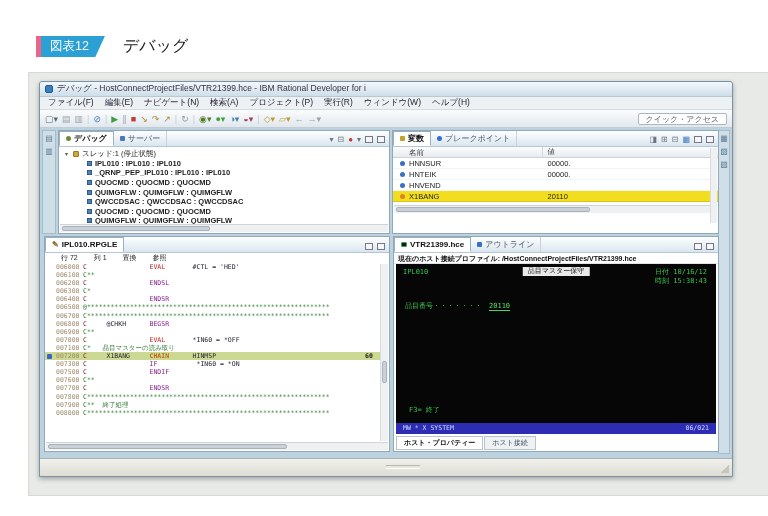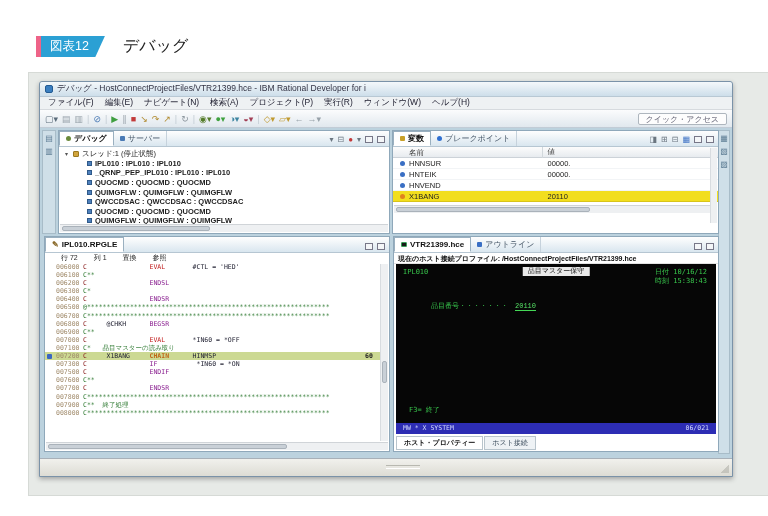--- a/index.html
+++ b/index.html
@@ -95,21 +95,21 @@
 
   
   .profile { height:11px; font-size:7px; font-weight:bold; padding:1px 4px; color:#111; background:#fff;
              border-bottom:1px solid #e2e2e2; white-space:nowrap; overflow:hidden; }
   .term { position:relative; margin:0 2px; height:170px; background:#060606;
           font:7px/9px "DejaVu Sans Mono", monospace; color:#38c54c; overflow:hidden; }
   .t-prog { position:absolute; left:7px; top:4px; }
   .t-title { position:absolute; left:50%; transform:translateX(-50%); top:3px; background:#e9e9e9; color:#0a0a0a; padding:0 5px; }
   .t-date { position:absolute; right:9px; top:4px; }
   .t-time { position:absolute; right:9px; top:13px; }
-  .t-prompt { position:absolute; left:35px; top:38px;font-family:Liberation Mono, monospace; }
+  .t-prompt { position:absolute; left:9px; top:38px; }
   .t-input { border-bottom:1px solid #44d856; color:#55e065; margin-left:7px; }
   .t-fkey { position:absolute; left:13px; bottom:19px; }
   .t-oia { position:absolute; left:0; right:0; bottom:0; height:11px; background:#2d2db4; color:#d4daff;
            display:flex; justify-content:space-between; padding:0 7px; font-size:6.5px; line-height:11px; }
   .btabs { position:absolute; bottom:1px; left:2px; display:flex; gap:1px; }
   .btab { border:1px solid #b8c4cc; padding:1px 7px; font-size:7px; background:#eef2f5; color:#345; white-space:nowrap; }
   .btab.active { background:#fff; font-weight:bold; color:#111; }
 
   .statusbar { position:absolute; left:0; right:0; bottom:0; height:18px; background:linear-gradient(#f1f1ed,#dddcd4);
                border-top:1px solid #a8b0b8; }

